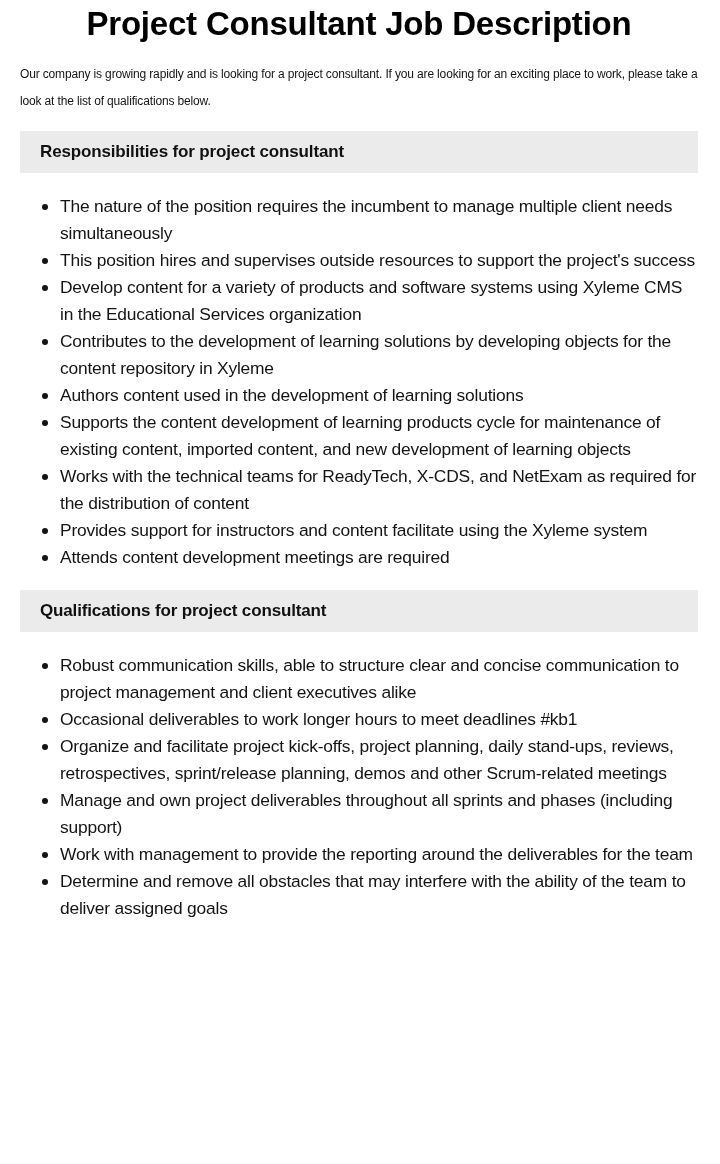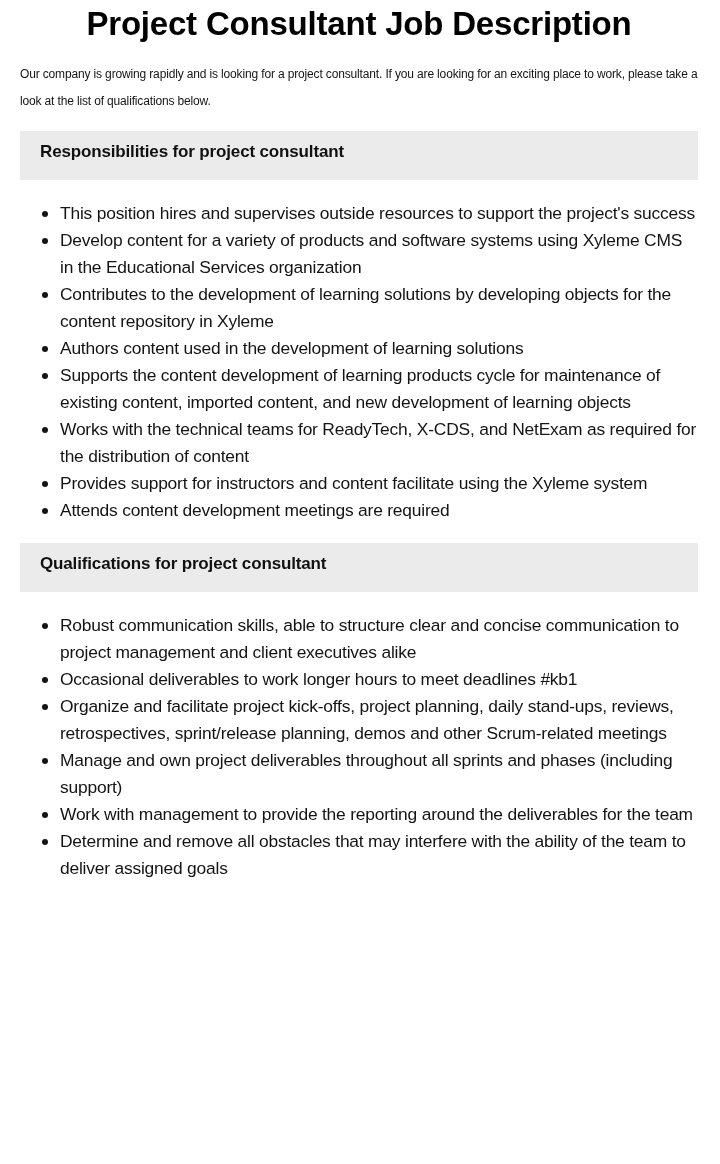--- a/index.html
+++ b/index.html
@@ -30,21 +30,21 @@
     }
     .intro {
       margin: 15px 0 0 0;
       font-size: 12px;
       line-height: 27px;
       letter-spacing: -0.15px;
     }
     .section-header {
       margin-top: 16px;
       background: #ebebeb;
-      height: 49px;
+      height: 42px;
       line-height: 42px;
       padding-left: 20px;
       font-size: 17px;
       font-weight: bold;
       color: #111111;
       letter-spacing: -0.15px;
     }
     .section-header.second {
       margin-top: 19px;
     }
@@ -73,20 +73,21 @@
 </head>
 <body>
 
 <div class="page">
   <h1 class="title">Project Consultant Job Description</h1>
   <p class="intro">Our company is growing rapidly and is looking for a project consultant. If you are looking for an exciting place to work, please take a look at the list of qualifications below.</p>
 
   <section>
     <div class="section-header">Responsibilities for project consultant</div>
     <ul class="items">
+      <li><span class="bullet"></span><span>The nature of the position requires the incumbent to manage multiple client needs simultaneously</span></li>
       <li><span class="bullet"></span><span>This position hires and supervises outside resources to support the project's success</span></li>
       <li><span class="bullet"></span><span>Develop content for a variety of products and software systems using Xyleme CMS in the Educational Services organization</span></li>
       <li><span class="bullet"></span><span>Contributes to the development of learning solutions by developing objects for the content repository in Xyleme</span></li>
       <li><span class="bullet"></span><span>Authors content used in the development of learning solutions</span></li>
       <li><span class="bullet"></span><span>Supports the content development of learning products cycle for maintenance of existing content, imported content, and new development of learning objects</span></li>
       <li><span class="bullet"></span><span>Works with the technical teams for ReadyTech, X-CDS, and NetExam as required for the distribution of content</span></li>
       <li><span class="bullet"></span><span>Provides support for instructors and content facilitate using the Xyleme system</span></li>
       <li><span class="bullet"></span><span>Attends content development meetings are required</span></li>
     </ul>
   </section>

